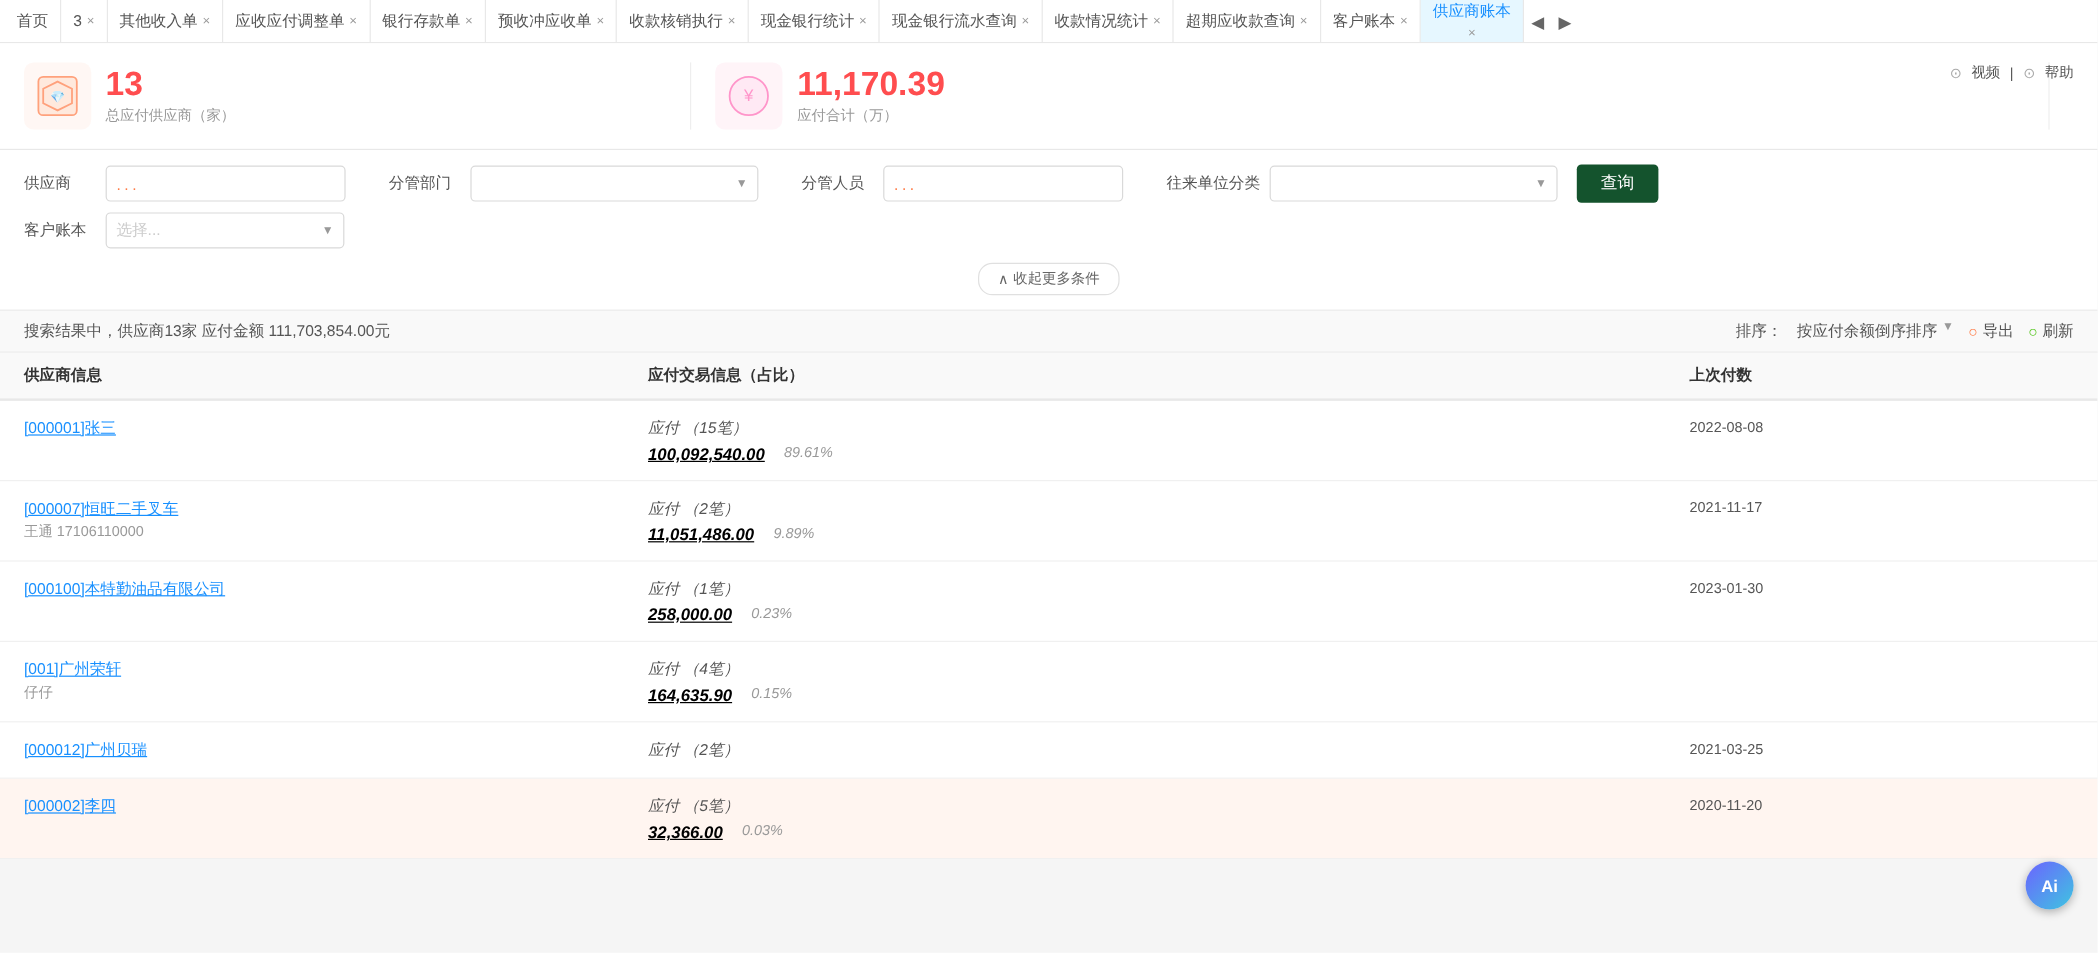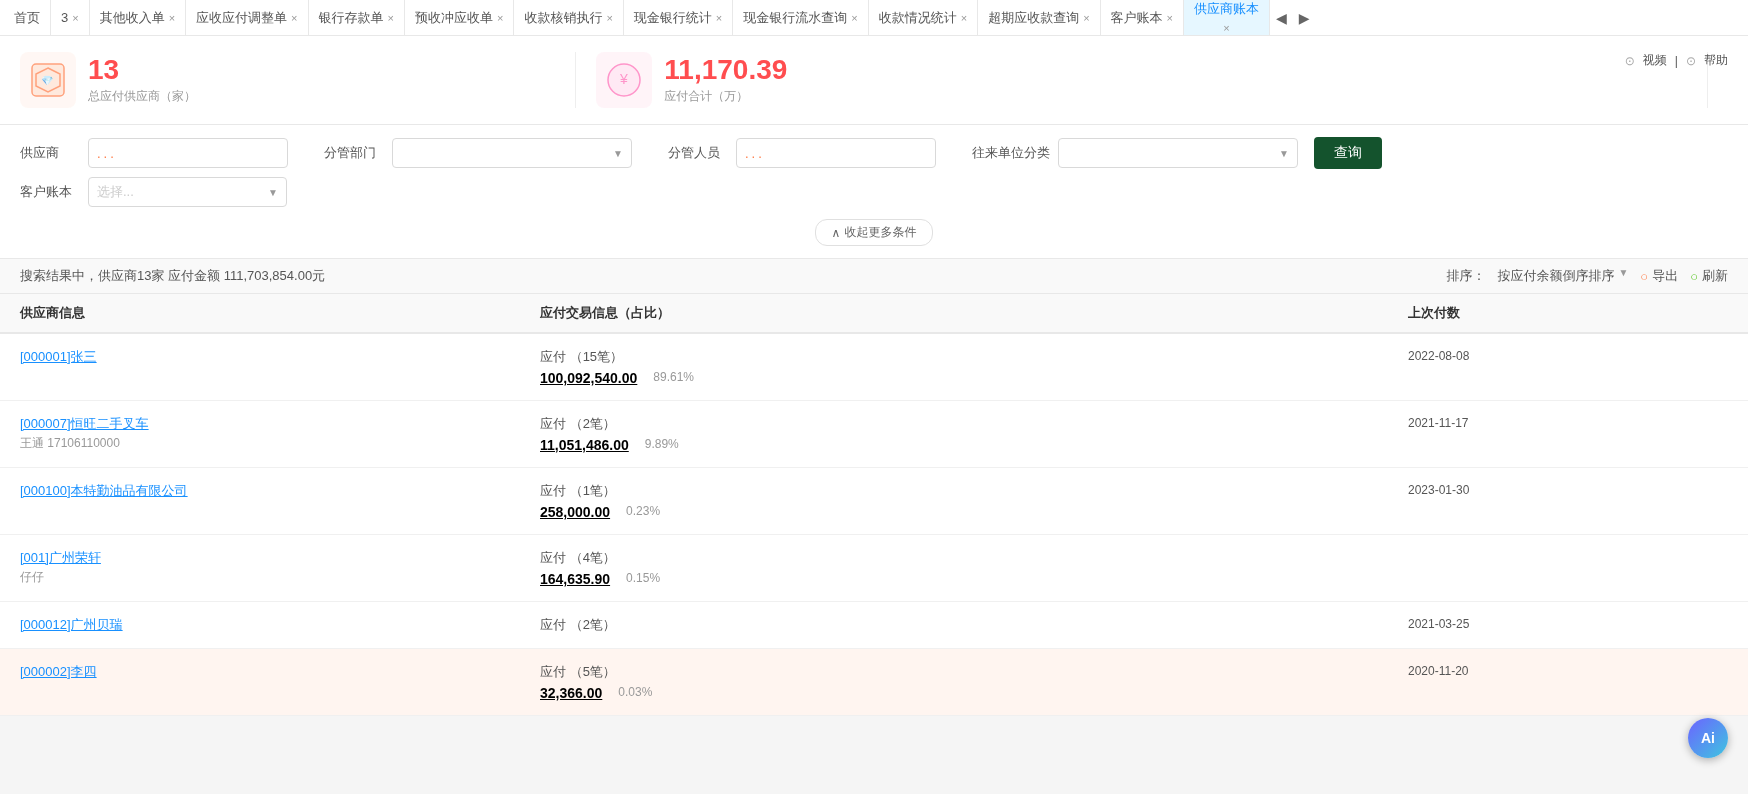--- a/index.html
+++ b/index.html
@@ -235,21 +235,21 @@
       color: #1890ff;
       text-decoration: underline;
       cursor: pointer;
       font-size: 13px;
     }
     .supplier-sub {
       font-size: 12px;
       color: #999;
       margin-top: 2px;
     }
-    .payable-info { font-size: 13px; }
+    .payable-info { font-size: 13px; font-style: italic; }
     .payable-label { color: #555; }
     .payable-count { color: #555; }
     .payable-amount {
       color: #000000;
       font-size: 14px;
       font-weight: bold;
       margin-top: 2px;
       text-decoration: underline;
       cursor: pointer;
     }

